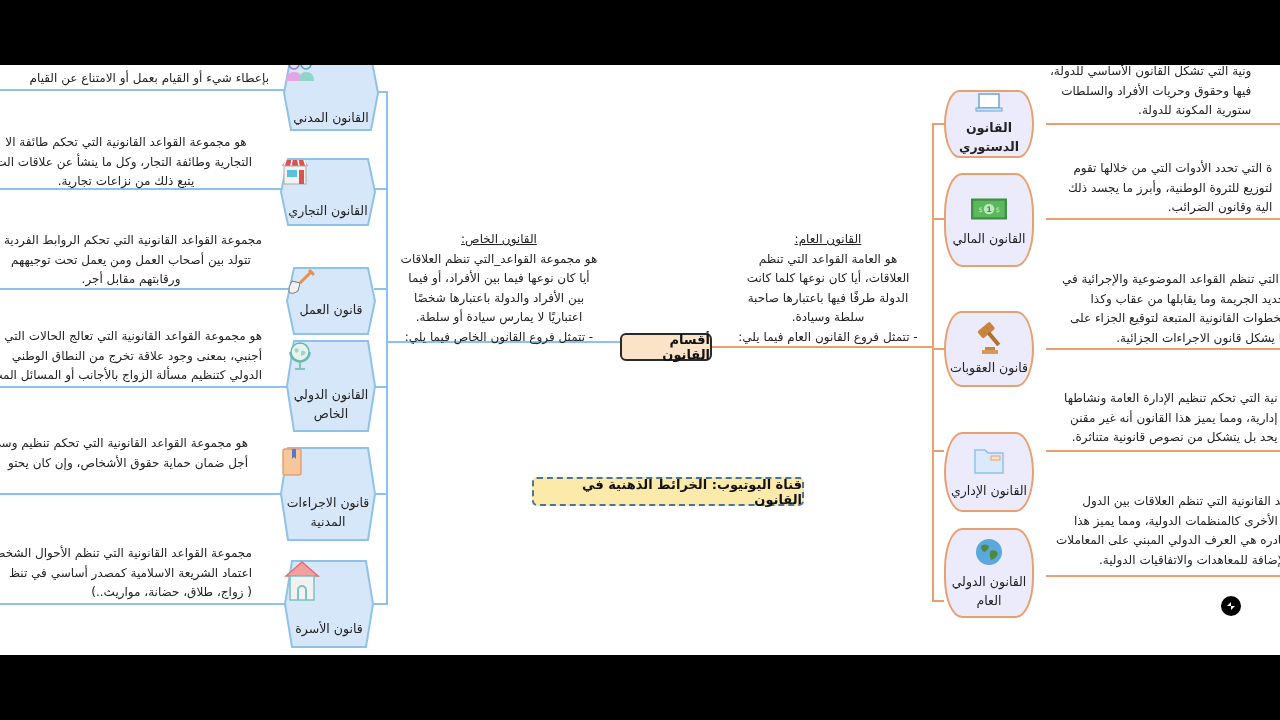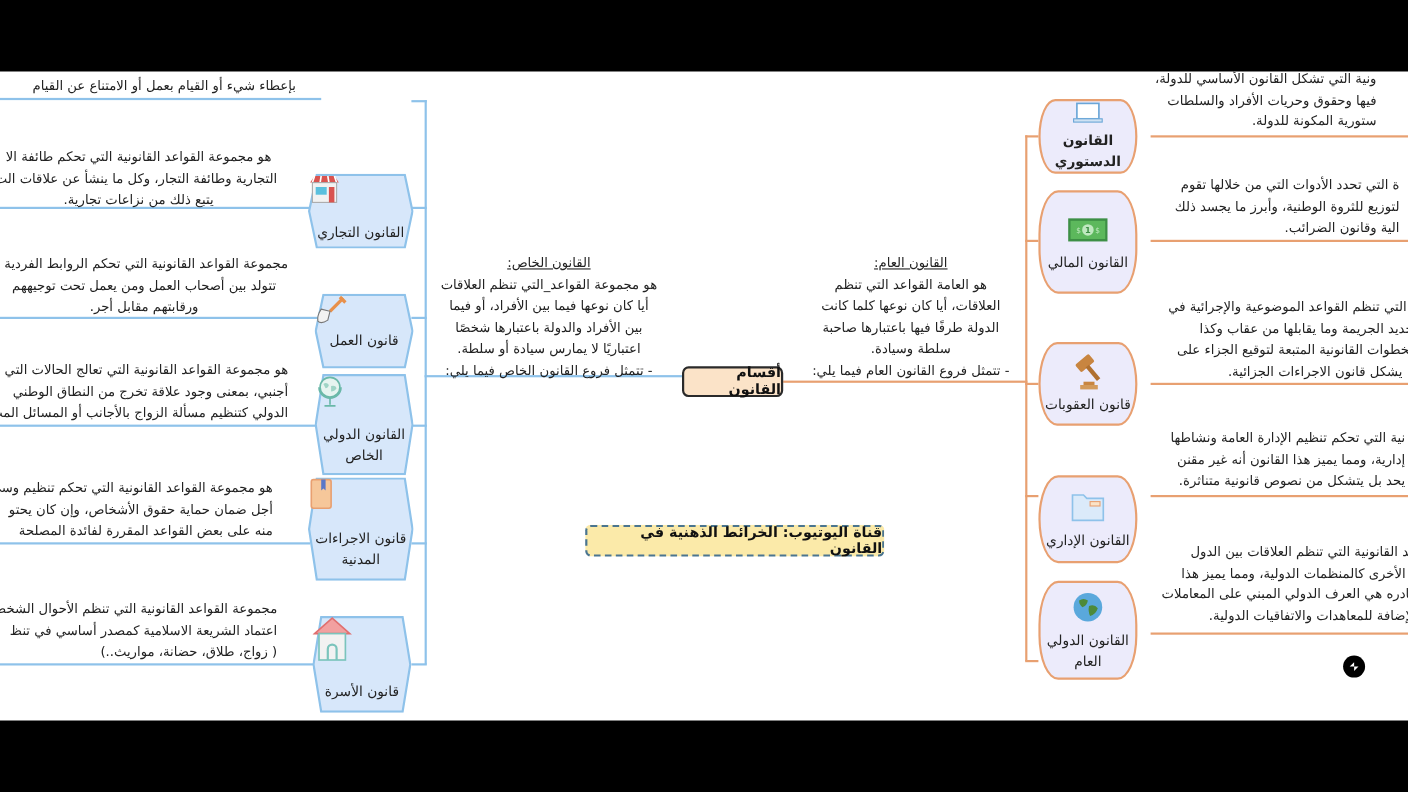--- a/index.html
+++ b/index.html
@@ -172,20 +172,36 @@
       <div class="node-label" style="width:80px;">القانون الدولي العام</div>
     </div>
   </div>
   <div class="desc right" style="left:1056px; top:427px;">
     <div>اعد القانونية التي تنظم العلاقات بين الدول</div>
     <div>ية الأخرى كالمنظمات الدولية، ومما يميز هذا</div>
     <div>سادره هي العرف الدولي المبني على المعاملات</div>
     <div>بالإضافة للمعاهدات والاتفاقيات الدولية.</div>
   </div>
 
+  <div class="hexnode" style="left:283px; top:-10px; height:76px;">
+    <svg width="96" height="76" viewBox="0 0 96 76">
+        <polygon points="8,1 88,1 95,38 88,75 8,75 1,38" fill="#d7e7fa" stroke="#8ec2ea" stroke-width="2"></polygon>
+      </svg>
+    <div class="node-inner" style="padding-top:6px;">
+      <div class="icon">
+        <svg width="34" height="28" viewBox="0 0 34 28">
+            <circle cx="11" cy="9" r="5" fill="none" stroke="#a070c8" stroke-width="1.5"></circle>
+            <path d="M3 26 q0 -9 8 -9 q8 0 8 9z" fill="#e3a6e3"></path>
+            <circle cx="23" cy="9" r="5" fill="none" stroke="#5aa0b8" stroke-width="1.5"></circle>
+            <path d="M16 26 q0 -9 7 -9 q8 0 8 9z" fill="#8fd6c8"></path>
+          </svg>
+      </div>
+      <div class="node-label">القانون المدني</div>
+    </div>
+  </div>
   <div class="desc" style="left:0; top:4px; width:246px; text-align:right;margin-left:23px;">
     <div>بإعطاء شيء أو القيام بعمل أو الامتناع عن القيام</div>
   </div>
 
   <div class="hexnode" style="left:280px; top:93px; height:68px;">
     <svg width="96" height="68" viewBox="0 0 96 68">
         <polygon points="8,1 88,1 95,34 88,67 8,67 1,34" fill="#d7e7fa" stroke="#8ec2ea" stroke-width="2"></polygon>
       </svg>
     <div class="node-inner">
       <div class="icon">
@@ -243,38 +259,37 @@
       </div>
       <div class="node-label" style="width:80px;">القانون الدولي الخاص</div>
     </div>
   </div>
   <div class="desc" style="left:0; top:262px; width:262px; text-align:right;">
     <div>هو مجموعة القواعد القانونية التي تعالج الحالات التي</div>
     <div>أجنبي، بمعنى وجود علاقة تخرج من النطاق الوطني</div>
     <div>الدولي كتنظيم مسألة الزواج بالأجانب أو المسائل المت</div>
   </div>
 
-  <div class="hexnode" style="left:280px; top:369px; height:94px;">
+  <div class="hexnode" style="left:280px; top:382px; height:94px;">
     <svg width="96" height="94" viewBox="0 0 96 94">
         <polygon points="8,1 88,1 95,47 88,93 8,93 1,47" fill="#d7e7fa" stroke="#8ec2ea" stroke-width="2"></polygon>
       </svg>
     <div class="node-inner">
       <div class="icon">
         <svg width="24" height="30" viewBox="0 0 24 30">
             <rect x="3" y="2" width="18" height="26" rx="2" fill="#f6c79a" stroke="#e8a071" stroke-width="1.5"></rect>
             <path d="M12 2 v10 l2 -2 l2 2 v-10" fill="#5a78c8"></path>
           </svg>
       </div>
       <div class="node-label" style="width:86px;">قانون الاجراءات المدنية</div>
     </div>
   </div>
   <div class="desc" style="left:0; top:369px; width:248px; text-align:right;">
     <div>هو مجموعة القواعد القانونية التي تحكم تنظيم وسي</div>
     <div>أجل ضمان حماية حقوق الأشخاص، وإن كان يحتو</div>
-    <div>منه على بعض القواعد المقررة لفائدة المصلحة</div>
   </div>
 
   <div class="hexnode" style="left:284px; top:495px; height:88px;">
     <svg width="90" height="88" viewBox="0 0 90 88">
         <polygon points="8,1 82,1 89,44 82,87 8,87 1,44" fill="#d7e7fa" stroke="#8ec2ea" stroke-width="2"></polygon>
       </svg>
     <div class="node-inner" style="width:90px;">
       <div class="icon" style="height:44px;">
         <svg width="36" height="42" viewBox="0 0 36 42">
             <path d="M2 16 l16 -14 l16 14z" fill="#f2a0a0" stroke="#e07070" stroke-width="1.5"></path>

